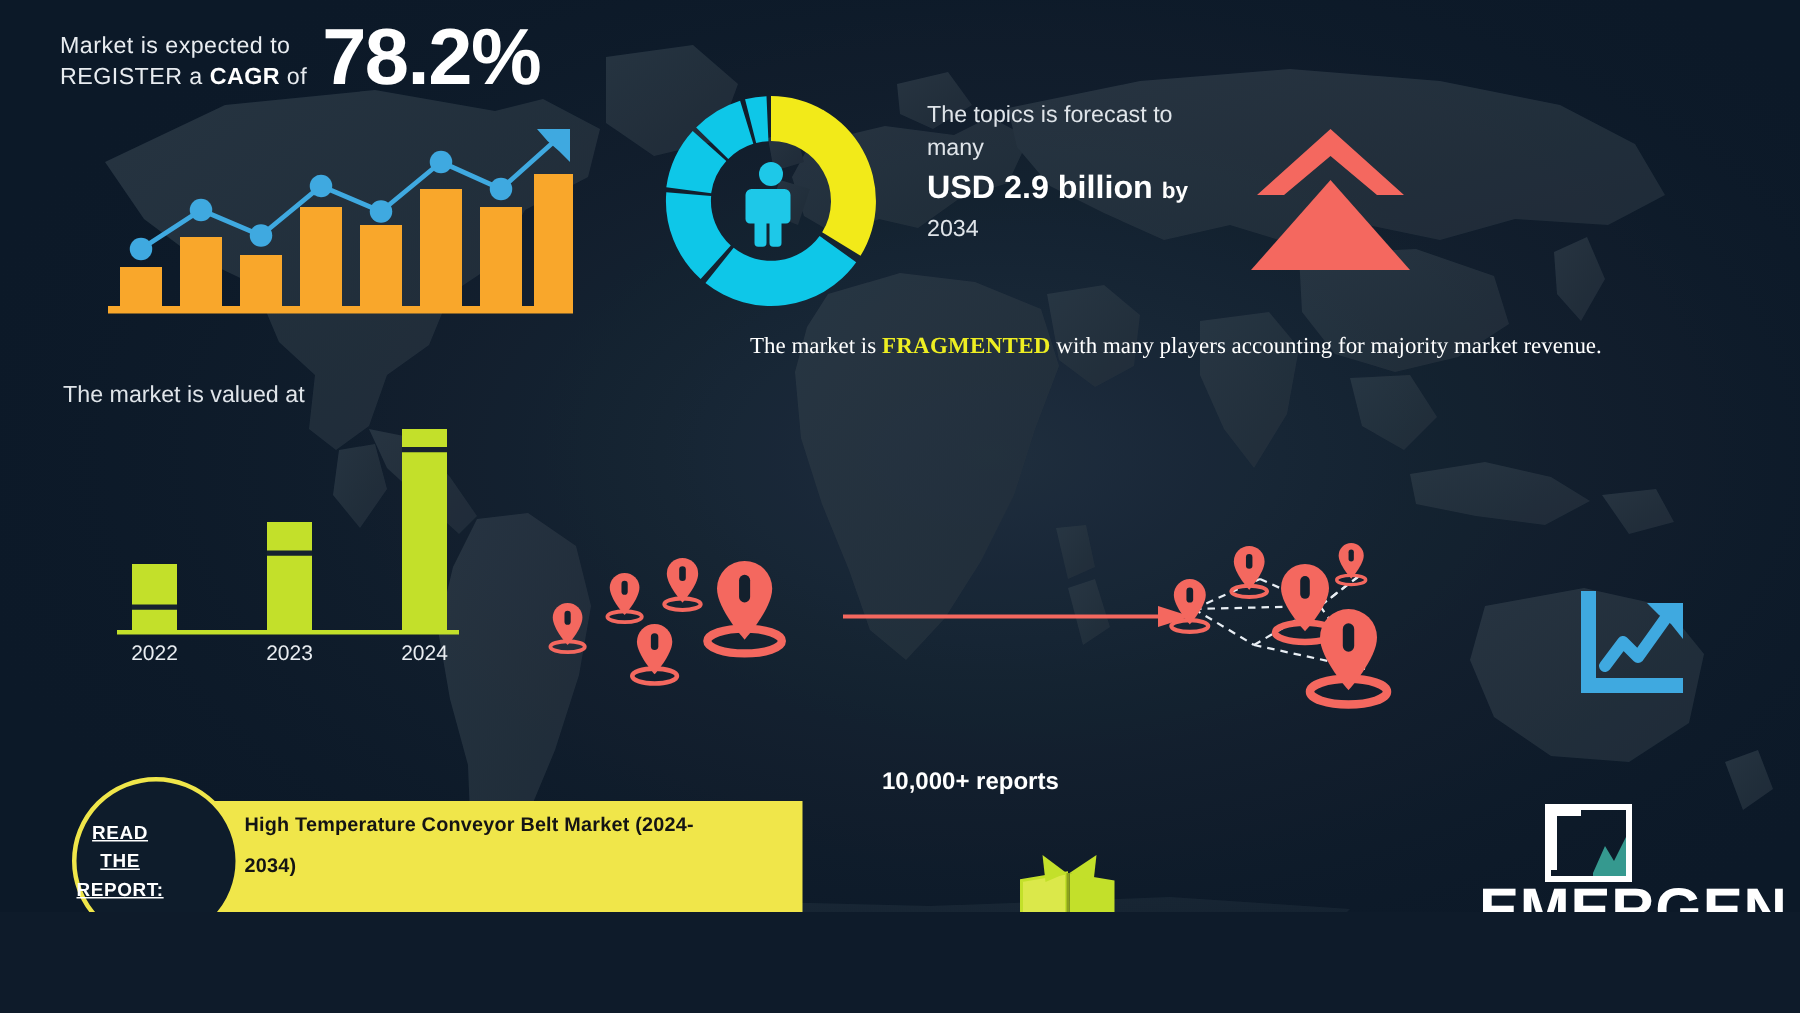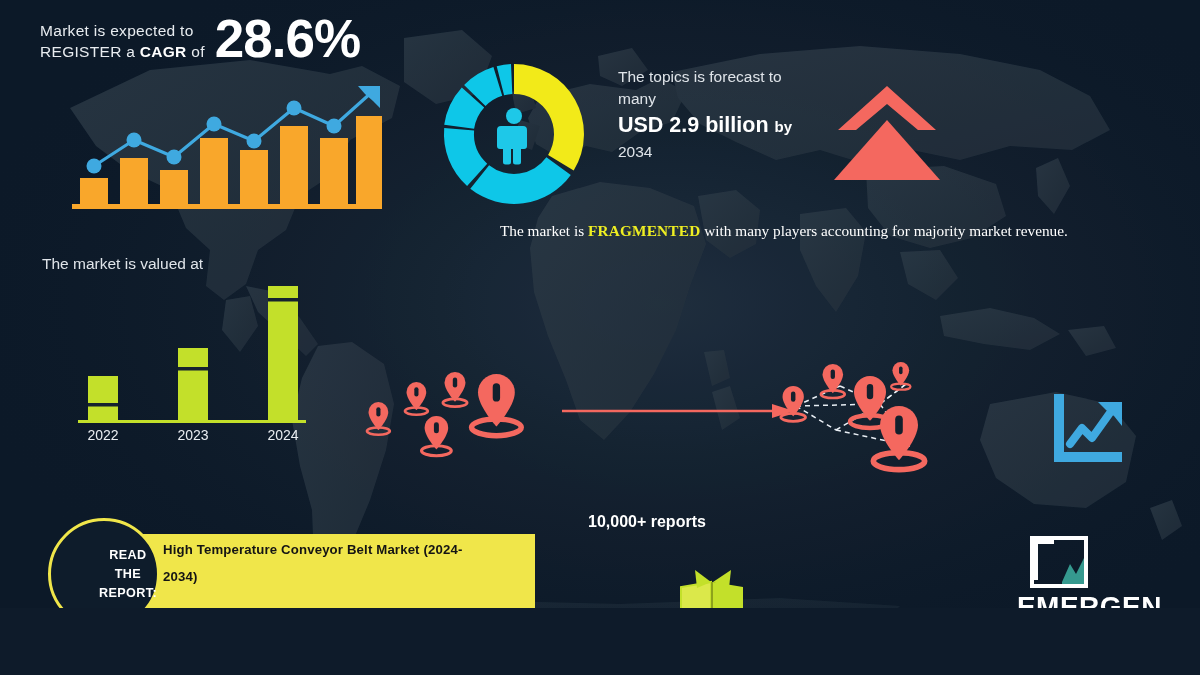--- a/index.html
+++ b/index.html
@@ -77,40 +77,40 @@
     background:#f0e64a;
   }
   #cta-banner-text {
     position:absolute; left:115px; top:18px; width:310px;
     color:#141414; font-size:13.2px; font-weight:bold; line-height:27px;
     letter-spacing:.15px;
   }
   #cta-circle {
     position:absolute; left:0; top:0; width:112px; height:112px;
     border-radius:50%; background:#0e1c2b; border:3px solid #f0e64a;
-    display:flex; align-items:center; justify-content:flex-end;
+    display:flex; align-items:center; justify-content:flex-start;text-decoration:underline;
   }
   #cta-circle-text {
     color:#ffffff; font-size:12.6px; font-weight:bold; text-align:center;
     line-height:19px; letter-spacing:.4px;
   }
 
   
   #reports-block { left:588px; top:508px; width:240px; }
   #reports-text { font-size:16px; color:#e7ebef; line-height:27px; }
   #reports-text .num { font-weight:bold; color:#ffffff; }
   #book-icon { position:absolute; left:675px; top:568px; width:74px; height:64px; }
 
   
   #growth-icon { left:1048px; top:392px; width:80px; height:76px; }
   #logo-block  { left:986px; top:534px; width:176px; height:110px; }
   #logo-mark { position:absolute; left:42px; top:0; width:62px; height:58px; }
   #logo-emergen {
-    position:absolute; left:0; top:56px; width:176px; text-align:right;
-    font-size:28px; font-weight:bold; color:#ffffff; letter-spacing:.5px; line-height:34px;
+    position:absolute; left:0; top:56px; width:176px; text-align:left;
+    font-size:40px; font-weight:bold; color:#ffffff; letter-spacing:.5px; line-height:34px;
   }
   #logo-research {
     position:absolute; left:0; top:92px; width:176px; text-align:center;
     font-size:14px; color:#3aa79a; letter-spacing:7.5px; line-height:15px;
   }
 </style>
 </head>
 <body>
 
 <div id="infographic">
@@ -182,21 +182,21 @@
   </svg>
 
   <div id="cagr-block" class="layer">
     <div class="cagr-row">
       <div id="cagr-text">
         <div>Market is expected to</div>
         <div>
           <span>REGISTER a </span><span class="b">CAGR</span><span> of</span>
         </div>
       </div>
-      <div id="cagr-value">28.6%</div>
+      <div id="cagr-value">78.2%</div>
     </div>
   </div>
 
   <svg id="orange-chart" class="layer" viewBox="0 0 320 132">
     <g>
       <rect x="18" y="100" width="28" height="26" fill="#f9a72b"></rect>
       <rect x="58" y="80" width="28" height="46" fill="#f9a72b"></rect>
       <rect x="98" y="92" width="28" height="34" fill="#f9a72b"></rect>
       <rect x="138" y="60" width="28" height="66" fill="#f9a72b"></rect>
       <rect x="178" y="72" width="28" height="54" fill="#f9a72b"></rect>

